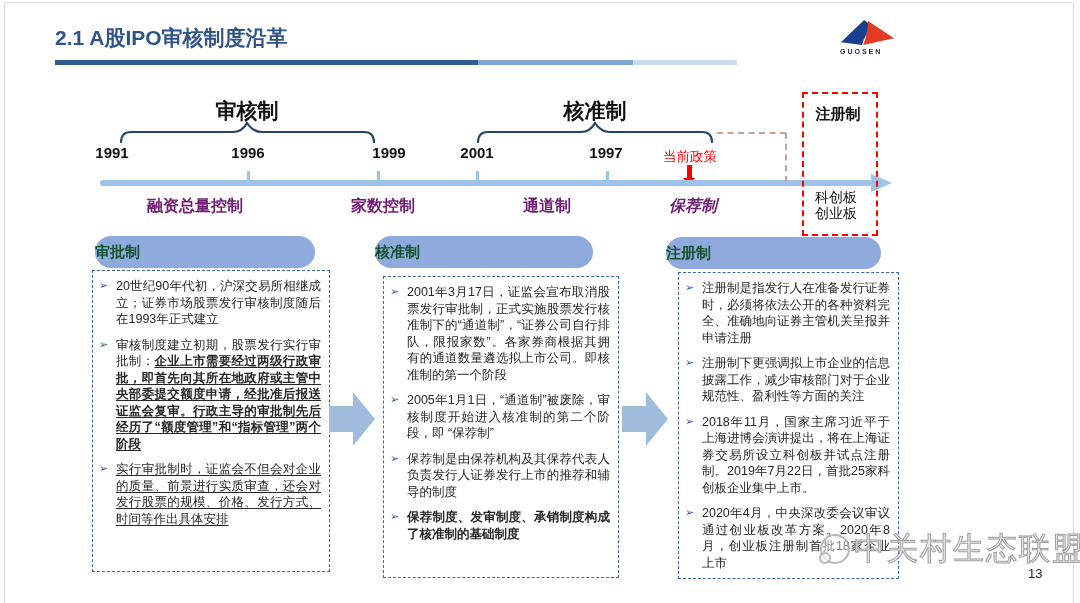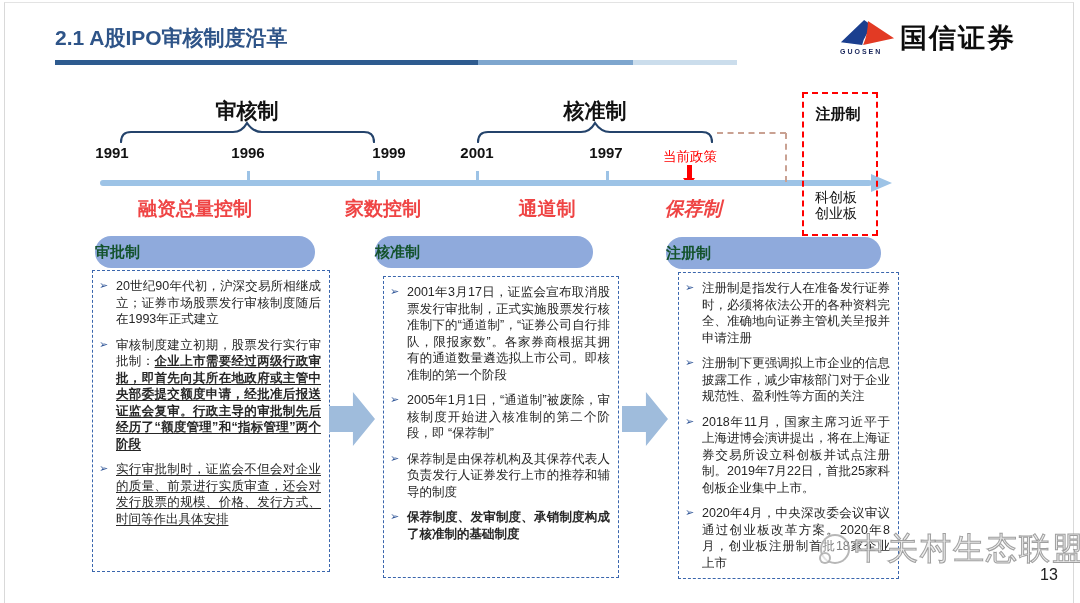--- a/index.html
+++ b/index.html
@@ -29,21 +29,21 @@
   .brace-label{position:absolute;top:97px;font-size:21px;font-weight:bold;color:#111;transform:translateX(-50%);}
   .year{position:absolute;top:144px;font-size:15px;font-weight:bold;color:#111;transform:translateX(-50%);}
   .cur-policy{position:absolute;left:690px;top:148px;font-size:13.5px;font-weight:normal;color:var(--accent-red);transform:translateX(-50%);white-space:nowrap;}
   .red-arrow-stem{position:absolute;left:687px;top:165px;width:5px;height:13px;background:var(--accent-red);}
   .red-arrow-head{position:absolute;left:683px;top:178px;width:0;height:0;
     border-left:6.5px solid transparent;border-right:6.5px solid transparent;border-top:8px solid var(--accent-red);}
   .tl-bar{position:absolute;left:100px;top:180px;width:772px;height:6px;background:var(--timeline-blue);border-radius:3px;}
   .tl-head{position:absolute;left:871px;top:174px;width:0;height:0;
     border-top:9px solid transparent;border-bottom:9px solid transparent;border-left:21px solid var(--timeline-blue);}
   .tick{position:absolute;top:171px;width:3px;height:9px;background:var(--timeline-blue);}
-  .stage-label{position:absolute;top:196px;font-size:19px;font-weight:bold;color:#ef4444;transform:translateX(-50%);white-space:nowrap;}
+  .stage-label{position:absolute;top:196px;font-size:16px;font-weight:bold;color:#701a75;transform:translateX(-50%);white-space:nowrap;}
   .tan-h{position:absolute;left:717px;top:132px;width:69px;border-top:2px dashed var(--tan-dash);}
   .tan-v{position:absolute;left:785px;top:133px;height:49px;border-left:2px dashed var(--tan-dash);}
   .reg-box{position:absolute;left:802px;top:92px;width:72px;height:140px;border:2.5px dashed var(--accent-red);}
   .reg-top{position:absolute;left:838px;top:105px;font-size:15px;font-weight:bold;color:#111;transform:translateX(-50%);white-space:nowrap;}
   .reg-bottom{position:absolute;left:836px;top:190px;font-size:14px;font-weight:normal;color:#111;transform:translateX(-50%);
               text-align:center;line-height:15.5px;white-space:nowrap;}
   
   .pill{position:absolute;height:32px;background:var(--pill-blue);border-radius:16px;color:#14532d;
         font-size:15px;font-weight:bold;text-align:left;line-height:32px;}
   .pill1{left:95px;top:236px;width:220px;} .pill2{left:375px;top:236px;width:218px;} .pill3{left:666px;top:237px;width:215px;}
@@ -59,40 +59,39 @@
   .seg-underline{text-decoration:underline;text-underline-offset:2px;}
   .seg-bold-underline{font-weight:bold;text-decoration:underline;text-underline-offset:2px;}
   .col-arrow{position:absolute;top:392px;width:46px;height:54px;background:var(--arrow-blue);
     clip-path:polygon(0 26%,52% 26%,52% 0,100% 50%,52% 100%,52% 74%,0 74%);}
   .arrow1{left:329px;} .arrow2{left:622px;}
   
   .watermark{position:absolute;left:820px;top:528px;display:flex;align-items:center;z-index:5;pointer-events:none;}
   .wm-logo{width:26px;height:26px;border:2px solid rgba(165,165,165,.8);border-radius:50%;margin-right:4px;position:relative;background:rgba(255,255,255,.4);}
   .wm-logo:after{content:"";position:absolute;left:-3px;bottom:-2px;width:8px;height:8px;border:2px solid rgba(165,165,165,.8);border-radius:50%;background:rgba(255,255,255,.6);}
   .wm-text{font-size:31px;color:rgba(233,233,233,.85);-webkit-text-stroke:1px rgba(150,150,150,.9);letter-spacing:2px;white-space:nowrap;}
-  .page-num{position:absolute;left:1028px;top:566px;font-size:16px;color:#222;margin-left:12px;}
+  .page-num{position:absolute;left:1028px;top:566px;font-size:13px;color:#222;}
 </style>
 </head>
 <body>
 
 <div class="stage">
   <div class="slide-frame"></div>
 
   <div class="title">2.1 A股IPO审核制度沿革</div>
   <div class="divider div-a"></div>
   <div class="divider div-b"></div>
   <div class="divider div-c"></div>
 
   <div class="brand">
     <svg class="brand-mark" width="58" height="32" viewBox="0 0 60 33">
       <path d="M3,27 L27,4 L37,11 Q27,19 25,30 Z" fill="var(--logo-blue)"></path>
       <path d="M31,5 L58,23 L26,30 Q31,18 31,5 Z" fill="var(--logo-red)"></path>
     </svg>
     <div class="brand-sub">GUOSEN</div>
-    <div class="brand-name">国信证券</div>
   </div>
 
   <svg class="brace" style="left:120px;width:255px;" viewBox="0 0 255 22">
     <path d="M1,21 Q1,11 11,11 H113 Q122,11 127,2 Q133,11 142,11 H244 Q254,11 254,21"></path>
   </svg>
   <div class="brace-label" style="left:247px;">审核制</div>
   <svg class="brace" style="left:477px;width:236px;" viewBox="0 0 236 22">
     <path d="M1,21 Q1,11 11,11 H104 Q113,11 118,2 Q124,11 133,11 H225 Q235,11 235,21"></path>
   </svg>
   <div class="brace-label" style="left:595px;">核准制</div>

